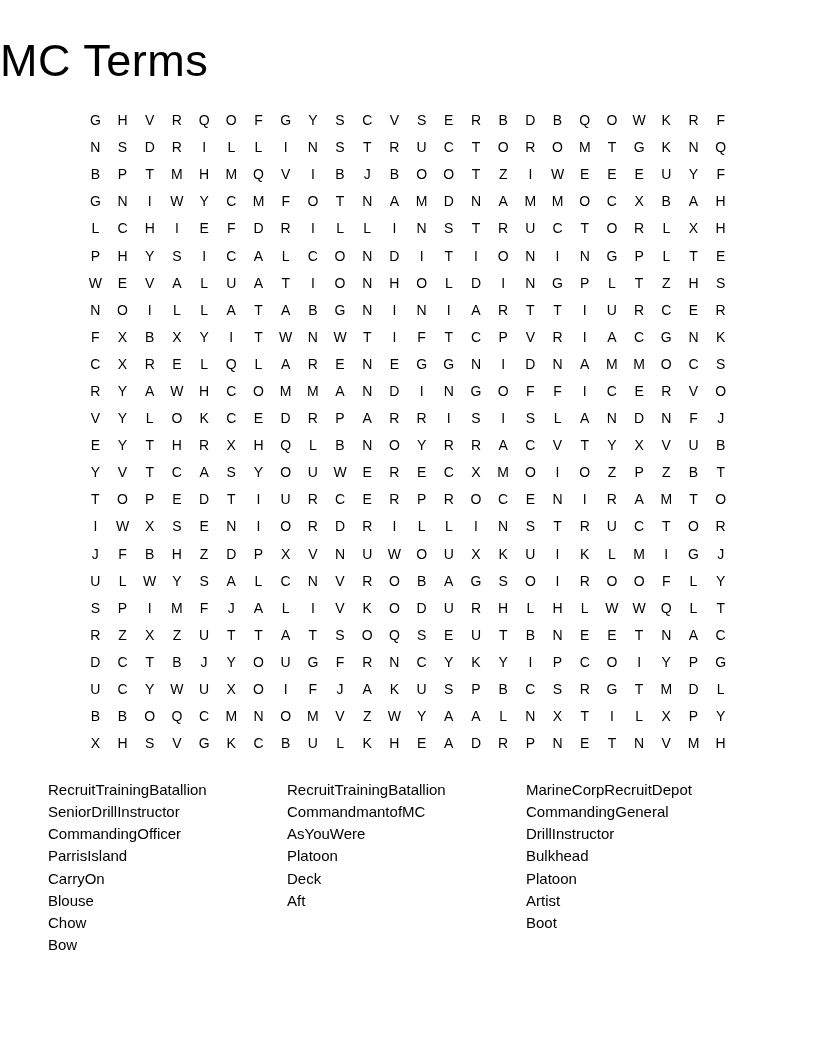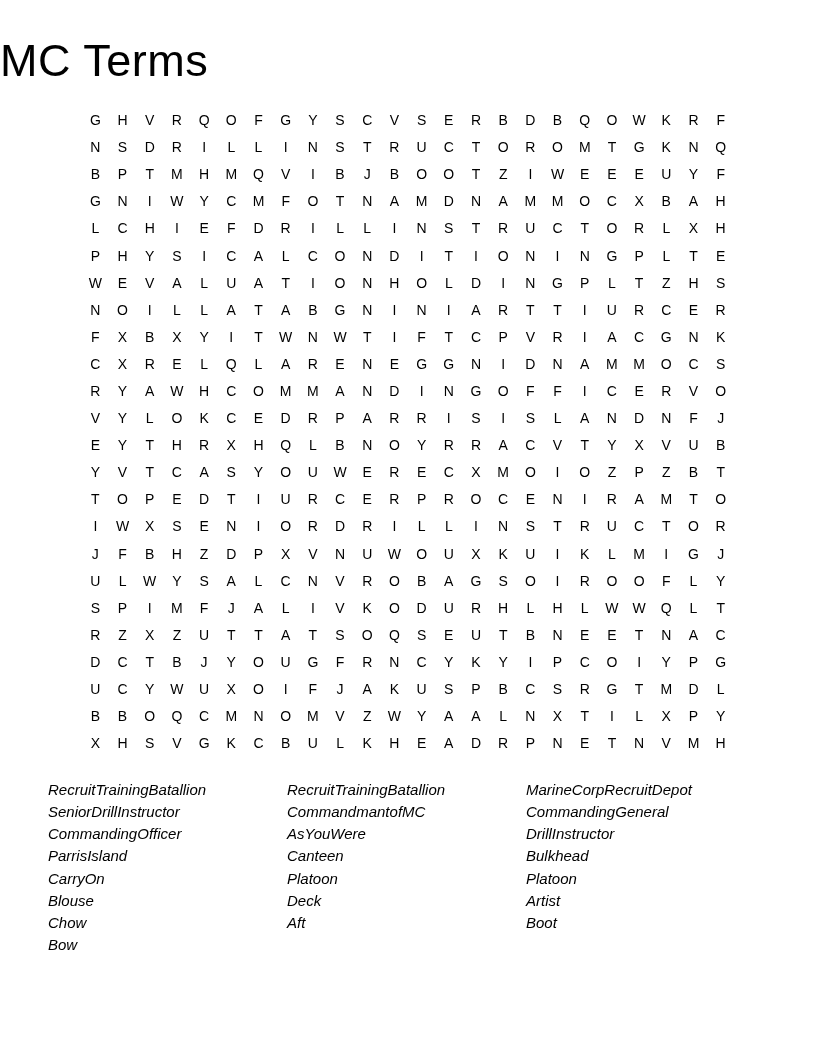--- a/index.html
+++ b/index.html
@@ -41,21 +41,20 @@
     justify-content: center;
     font-size: 14px;
     font-weight: 500;
   }
   .words {
     display: flex;
     margin: 22px 0 0 48px;
   }
   .word-col {
     width: 239px;
-    font-style: italic;
   }
   .word-item {
     font-size: 15px;
     font-weight: 500;
     line-height: 22.2px;
     white-space: nowrap;
   }
 </style>
 </head>
 <body>
@@ -696,21 +695,20 @@
         <div class="word-item">ParrisIsland</div>
         <div class="word-item">CarryOn</div>
         <div class="word-item">Blouse</div>
         <div class="word-item">Chow</div>
         <div class="word-item">Bow</div>
       </div>
       <div class="word-col">
         <div class="word-item">RecruitTrainingBatallion</div>
         <div class="word-item">CommandmantofMC</div>
         <div class="word-item">AsYouWere</div>
-        <div class="word-item">Canteen</div>
         <div class="word-item">Platoon</div>
         <div class="word-item">Deck</div>
         <div class="word-item">Aft</div>
       </div>
       <div class="word-col">
         <div class="word-item">MarineCorpRecruitDepot</div>
         <div class="word-item">CommandingGeneral</div>
         <div class="word-item">DrillInstructor</div>
         <div class="word-item">Bulkhead</div>
         <div class="word-item">Platoon</div>

